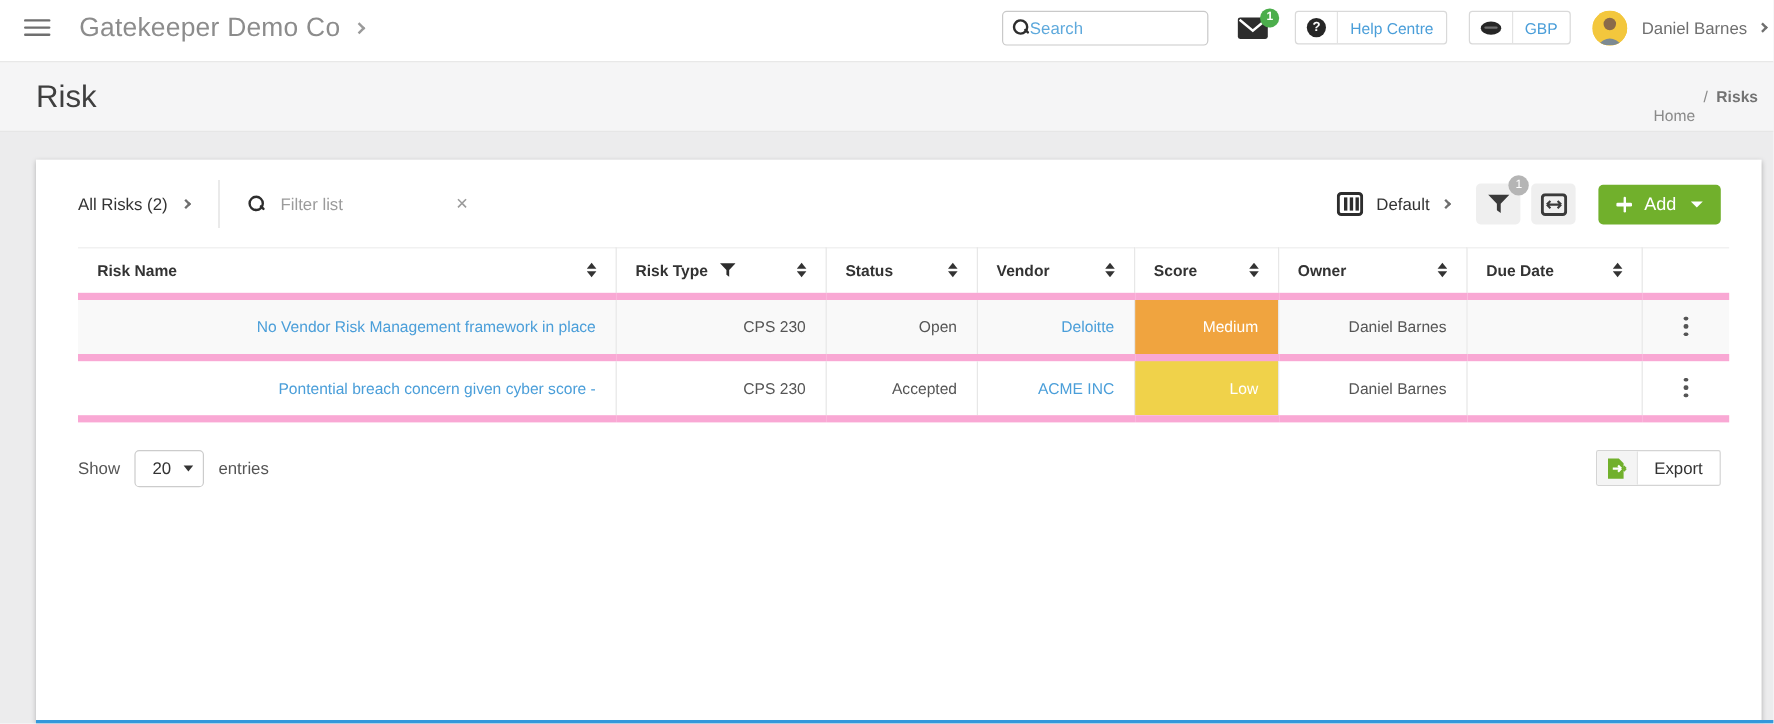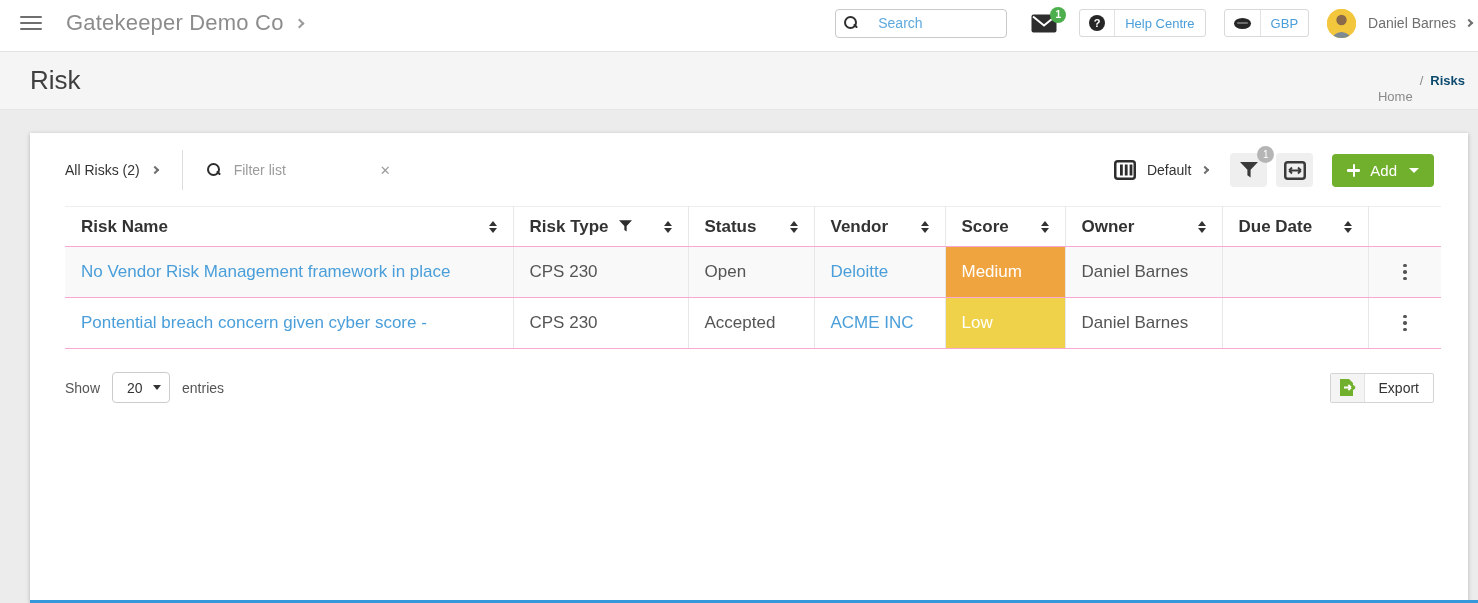--- a/index.html
+++ b/index.html
@@ -23,21 +23,21 @@
   .chev.sm{ width:6px; height:6px; border-color:#6f6f6f; }
   .topbar .title-chev{ margin-left:12px; }
   .top-spacer{ flex:1; }
   .searchbox{
     display:flex; align-items:center; width:172px; height:29px;
     border:1px solid #c9c9c9; border-radius:4px; background:#fff; padding:0 8px; margin-right:24px;
   }
   .mag-icon{ width:14px; height:14px; position:relative; flex:0 0 auto; }
   .mag-icon::before{ content:""; position:absolute; left:0; top:0; width:9px; height:9px; border:2px solid #2d2d2d; border-radius:50%; }
   .mag-icon::after{ content:""; position:absolute; left:9px; top:9px; width:5px; height:2px; background:#2d2d2d; transform:rotate(45deg); border-radius:1px; }
-  .searchbox input{ border:none; outline:none; font-size:14px; margin-left:20px; width:120px; color:#ef4444; background:transparent; }
+  .searchbox input{ border:none; outline:none; font-size:14px; margin-left:0; width:120px; color:#ef4444; background:transparent; }
   .searchbox input::placeholder{ color:#5ea9dc; opacity:1; }
   .mail-wrap{ position:relative; margin-right:22px; cursor:pointer; }
   .mail-icon{ display:block; }
   .mail-badge{
     position:absolute; top:-7px; right:-9px; min-width:16px; height:16px; border-radius:50%;
     background:#4cae4c; color:#fff; font-size:10px; font-weight:bold;
     display:flex; align-items:center; justify-content:center;
   }
   .pill-btn{
     display:flex; align-items:center; height:28px; border:1px solid #d9d9d9; border-radius:3px;
@@ -53,21 +53,21 @@
   .username{ font-size:14px; color:#6f6f6f; margin-right:10px; white-space:nowrap; cursor:pointer; }
   
   .titleband{
     position:absolute; top:52px; left:0; width:1478px; height:58px;
     background:#f5f5f6; border-bottom:1px solid #e6e6e6;
     display:flex; align-items:center; padding:0 13px 0 30px;
   }
   .page-title{ font-size:26px; color:#3f3f3f; font-weight:400; }
   .breadcrumb{ margin-left:auto; font-size:13px; color:#8a8a8a; display:flex; gap:7px; align-items:center; }
   .breadcrumb .crumb-link{ color:#8a8a8a; cursor:pointer;margin-top:32px; }
-  .breadcrumb .current{ color:#0c4a6e; font-weight:bold; }
+  .breadcrumb .current{ color:#737373; font-weight:bold; }
   
   .card{
     position:absolute; top:133px; left:30px; width:1438px; bottom:0;
     background:#fff; box-shadow:0 1px 4px rgba(0,0,0,.25);
   }
   .card-toolbar{ display:flex; align-items:center; padding:17px 34px 16px 35px; }
   .list-selector{ display:flex; align-items:center; gap:12px; font-size:14px; color:#333; cursor:pointer; }
   .tb-divider{ width:1px; height:40px; background:#ddd; margin:0 24px; }
   .filter-input-wrap{ display:flex; align-items:center; }
   .filter-input-wrap .mag-icon{ width:15px; height:15px; }
@@ -91,22 +91,22 @@
     margin-left:19px; height:33px; padding:16px 15px; background:#71b02c; border:none; border-radius:4px;
     color:#fff; display:flex; align-items:center; gap:10px; cursor:pointer; font-size:15px;
   }
   .plus-icon{ position:relative; width:13px; height:13px; }
   .plus-icon::before{ content:""; position:absolute; left:0; top:5.5px; width:13px; height:2.5px; background:#fff; border-radius:1px; }
   .plus-icon::after{ content:""; position:absolute; left:5.25px; top:0; width:2.5px; height:13px; background:#fff; border-radius:1px; }
   .caret-down{ width:0; height:0; border-left:5px solid transparent; border-right:5px solid transparent; border-top:5px solid #fff; margin-left:2px; }
   
   table.risk-table{ border-collapse:collapse; table-layout:fixed; width:1376px; margin-left:35px; }
   .risk-table th, .risk-table td{
-    border-right:1px solid #e7e7e7; border-bottom:1px solid #f9a8d4;
-    font-size:17px; text-align:left; padding:0 16px; overflow:hidden; white-space:nowrap;
+    border-right:1px solid #e7e7e7; border-bottom:6px solid #f9a8d4;
+    font-size:13px; text-align:right; padding:0 16px; overflow:hidden; white-space:nowrap;
   }
   .risk-table th{ height:40px; color:#333; font-weight:bold; border-top:1px solid #eee; }
   .risk-table td{ height:51px; color:#555;margin-top:13px; }
   .risk-table th:last-child, .risk-table td:last-child{ border-right:none; }
   .risk-table tr.odd td{ background:#f9f9f9; }
   .th-inner{ display:flex; align-items:center; gap:8px; }
   .sort{ margin-left:auto; display:inline-flex; flex-direction:column; gap:2px; cursor:pointer; }
   .sort i{ display:block; width:0; height:0; border-left:4px solid transparent; border-right:4px solid transparent; }
   .sort .up{ border-bottom:5px solid #333; }
   .sort .down{ border-top:5px solid #333; }

